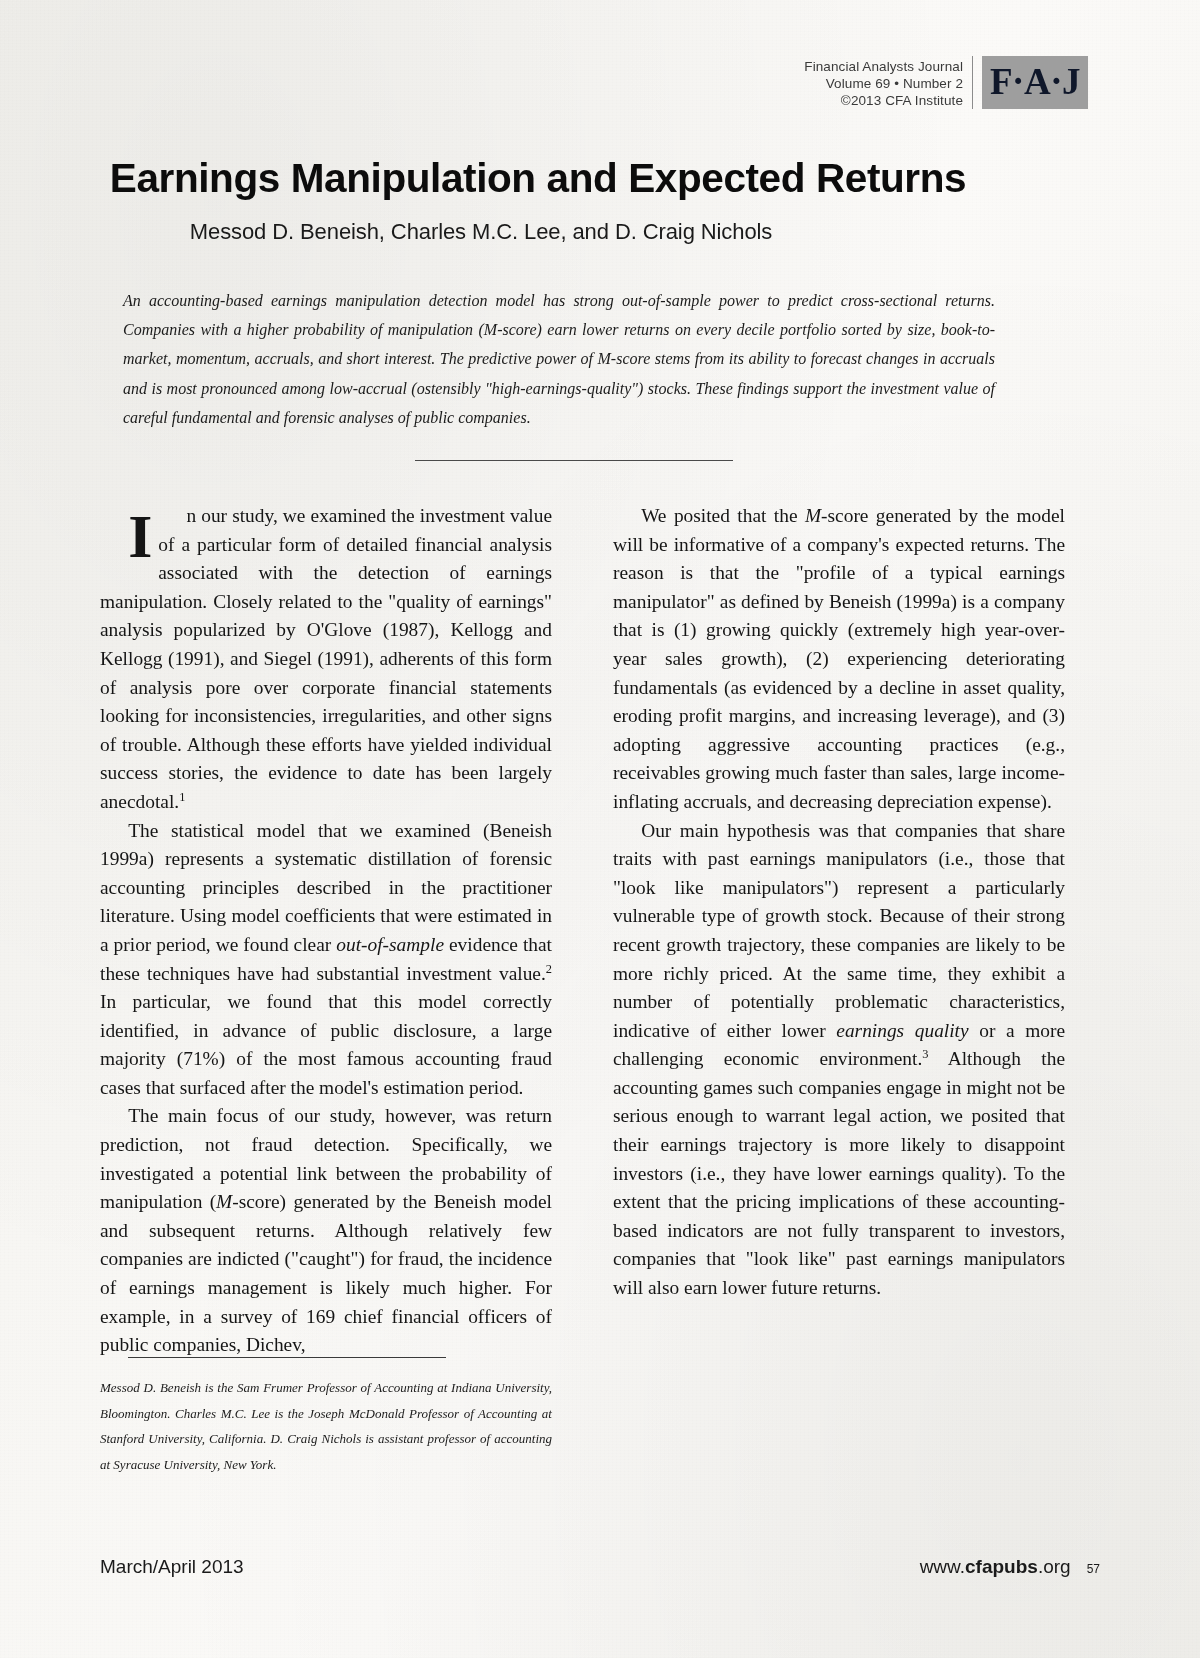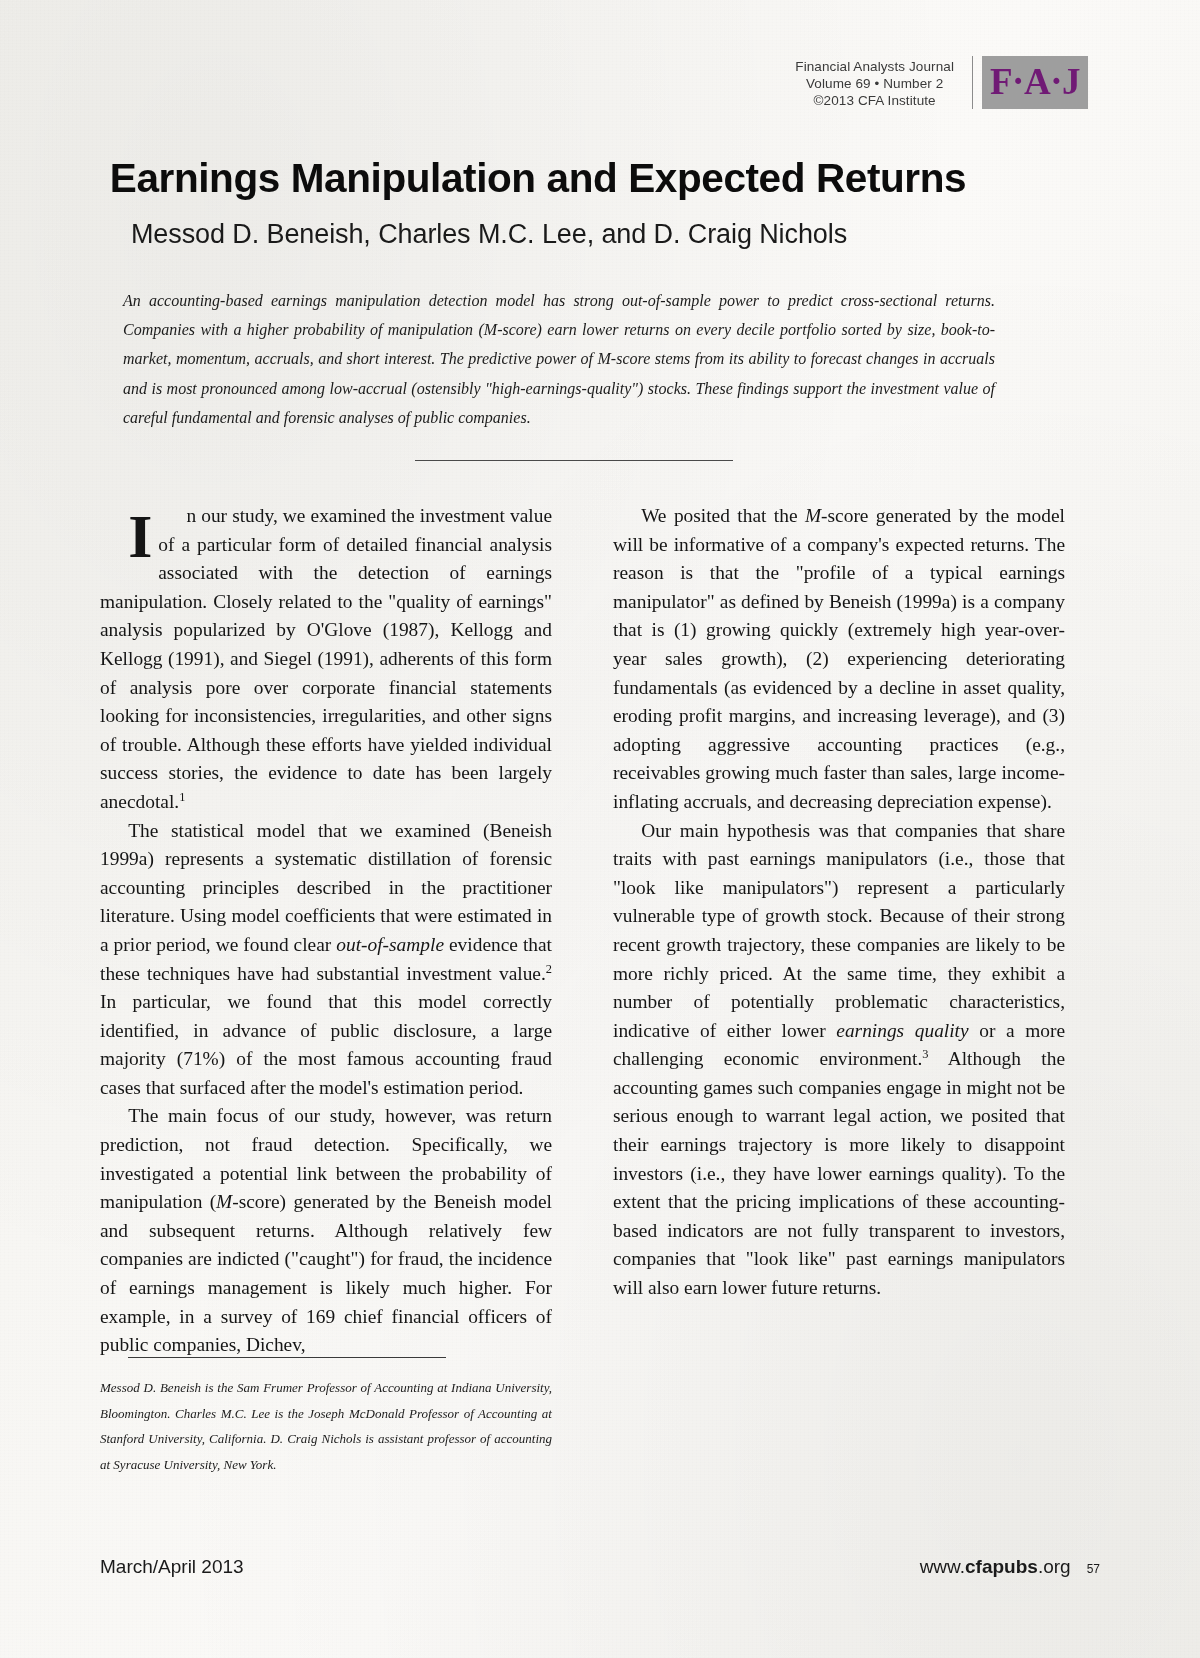--- a/index.html
+++ b/index.html
@@ -44,35 +44,35 @@
   
   .masthead {
     position: absolute;
     top: 56px;
     right: 112px;
     display: flex;
     align-items: flex-start;
     gap: 0;
   }
   .masthead-lines {
-    text-align: center;
+    text-align: right;
     font-family: "Liberation Sans", sans-serif;
     font-size: 13.5px;
     line-height: 17px;
     color: #3a3a3a;
-    padding-right: 18px;
+    padding-right: 9px;
     border-right: 1px solid #8c8c8c;
     padding-top: 2px;
     letter-spacing: .1px;
   }
   .masthead-lines div { white-space: nowrap; }
   .faj-logo {
     margin-left: 9px;
     background: #9e9e9e;
-    color: #701a75;
+    color: #0f172a;
     font-family: "Liberation Serif", serif;
     font-weight: bold;
     font-size: 37px;
     line-height: 1;
     padding: 7px 8px 9px 8px;
     letter-spacing: -0.5px;
   }
 
   
   .title {
@@ -83,25 +83,25 @@
     text-align: center;
     font-family: "Liberation Sans", sans-serif;
     font-weight: bold;
     font-size: 40.5px;
     letter-spacing: -0.4px;
     color: #0c0c0c;
   }
   .authors {
     position: absolute;
     top: 219px;
-    left: 12px;
+    left: 4px;
     width: 954px;
     text-align: center;
     font-family: "Liberation Sans", sans-serif;
-    font-size: 27px;
+    font-size: 22px;
     color: #1a1a1a;
     letter-spacing: -0.1px;
   }
 
   
   .abstract {
     position: absolute;
     top: 286px;
     left: 123px;
     width: 872px;

